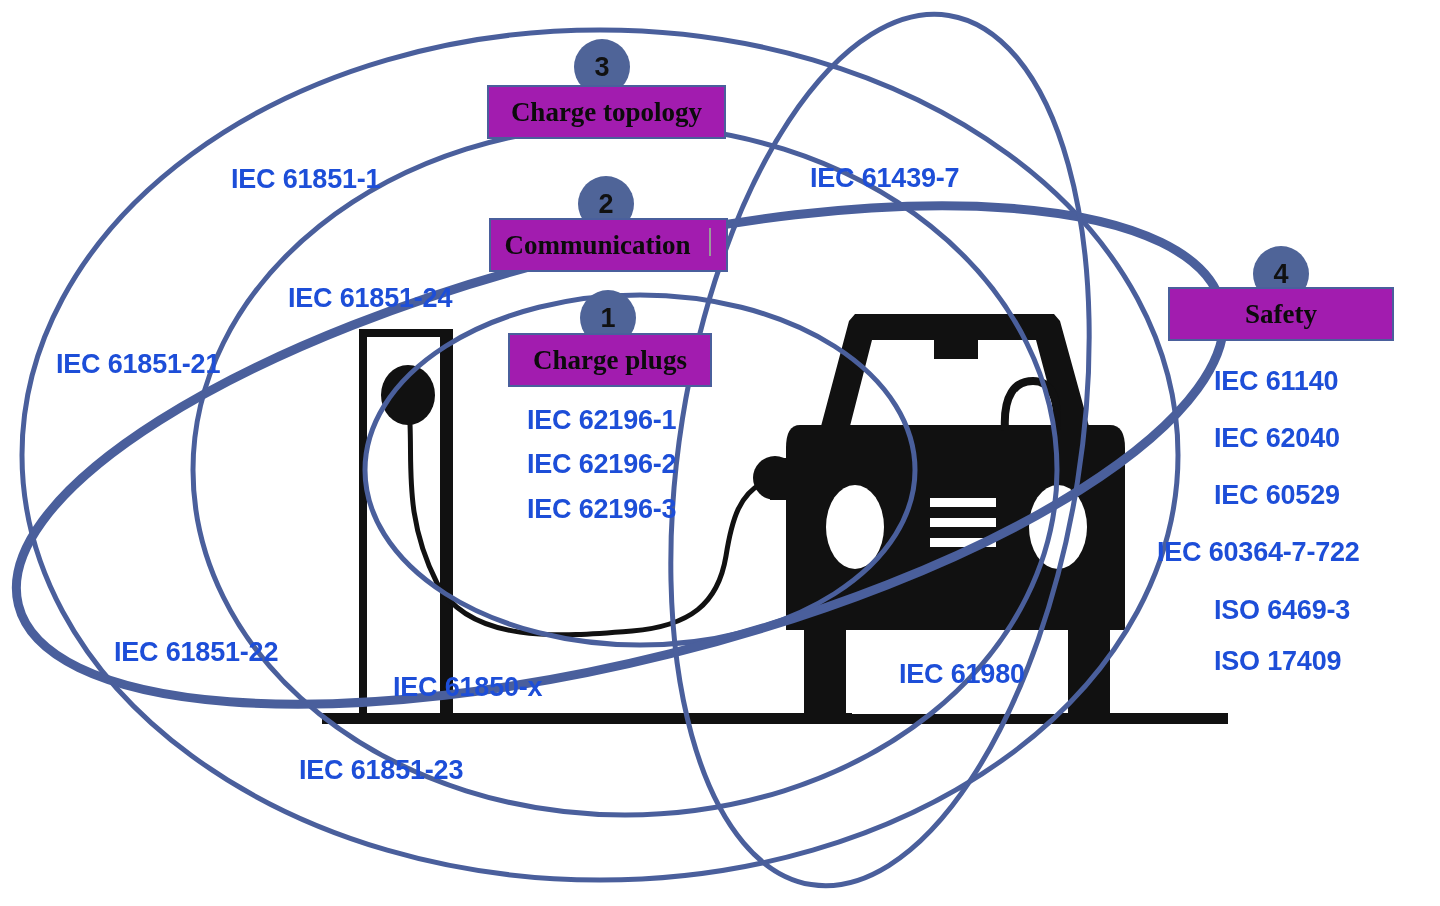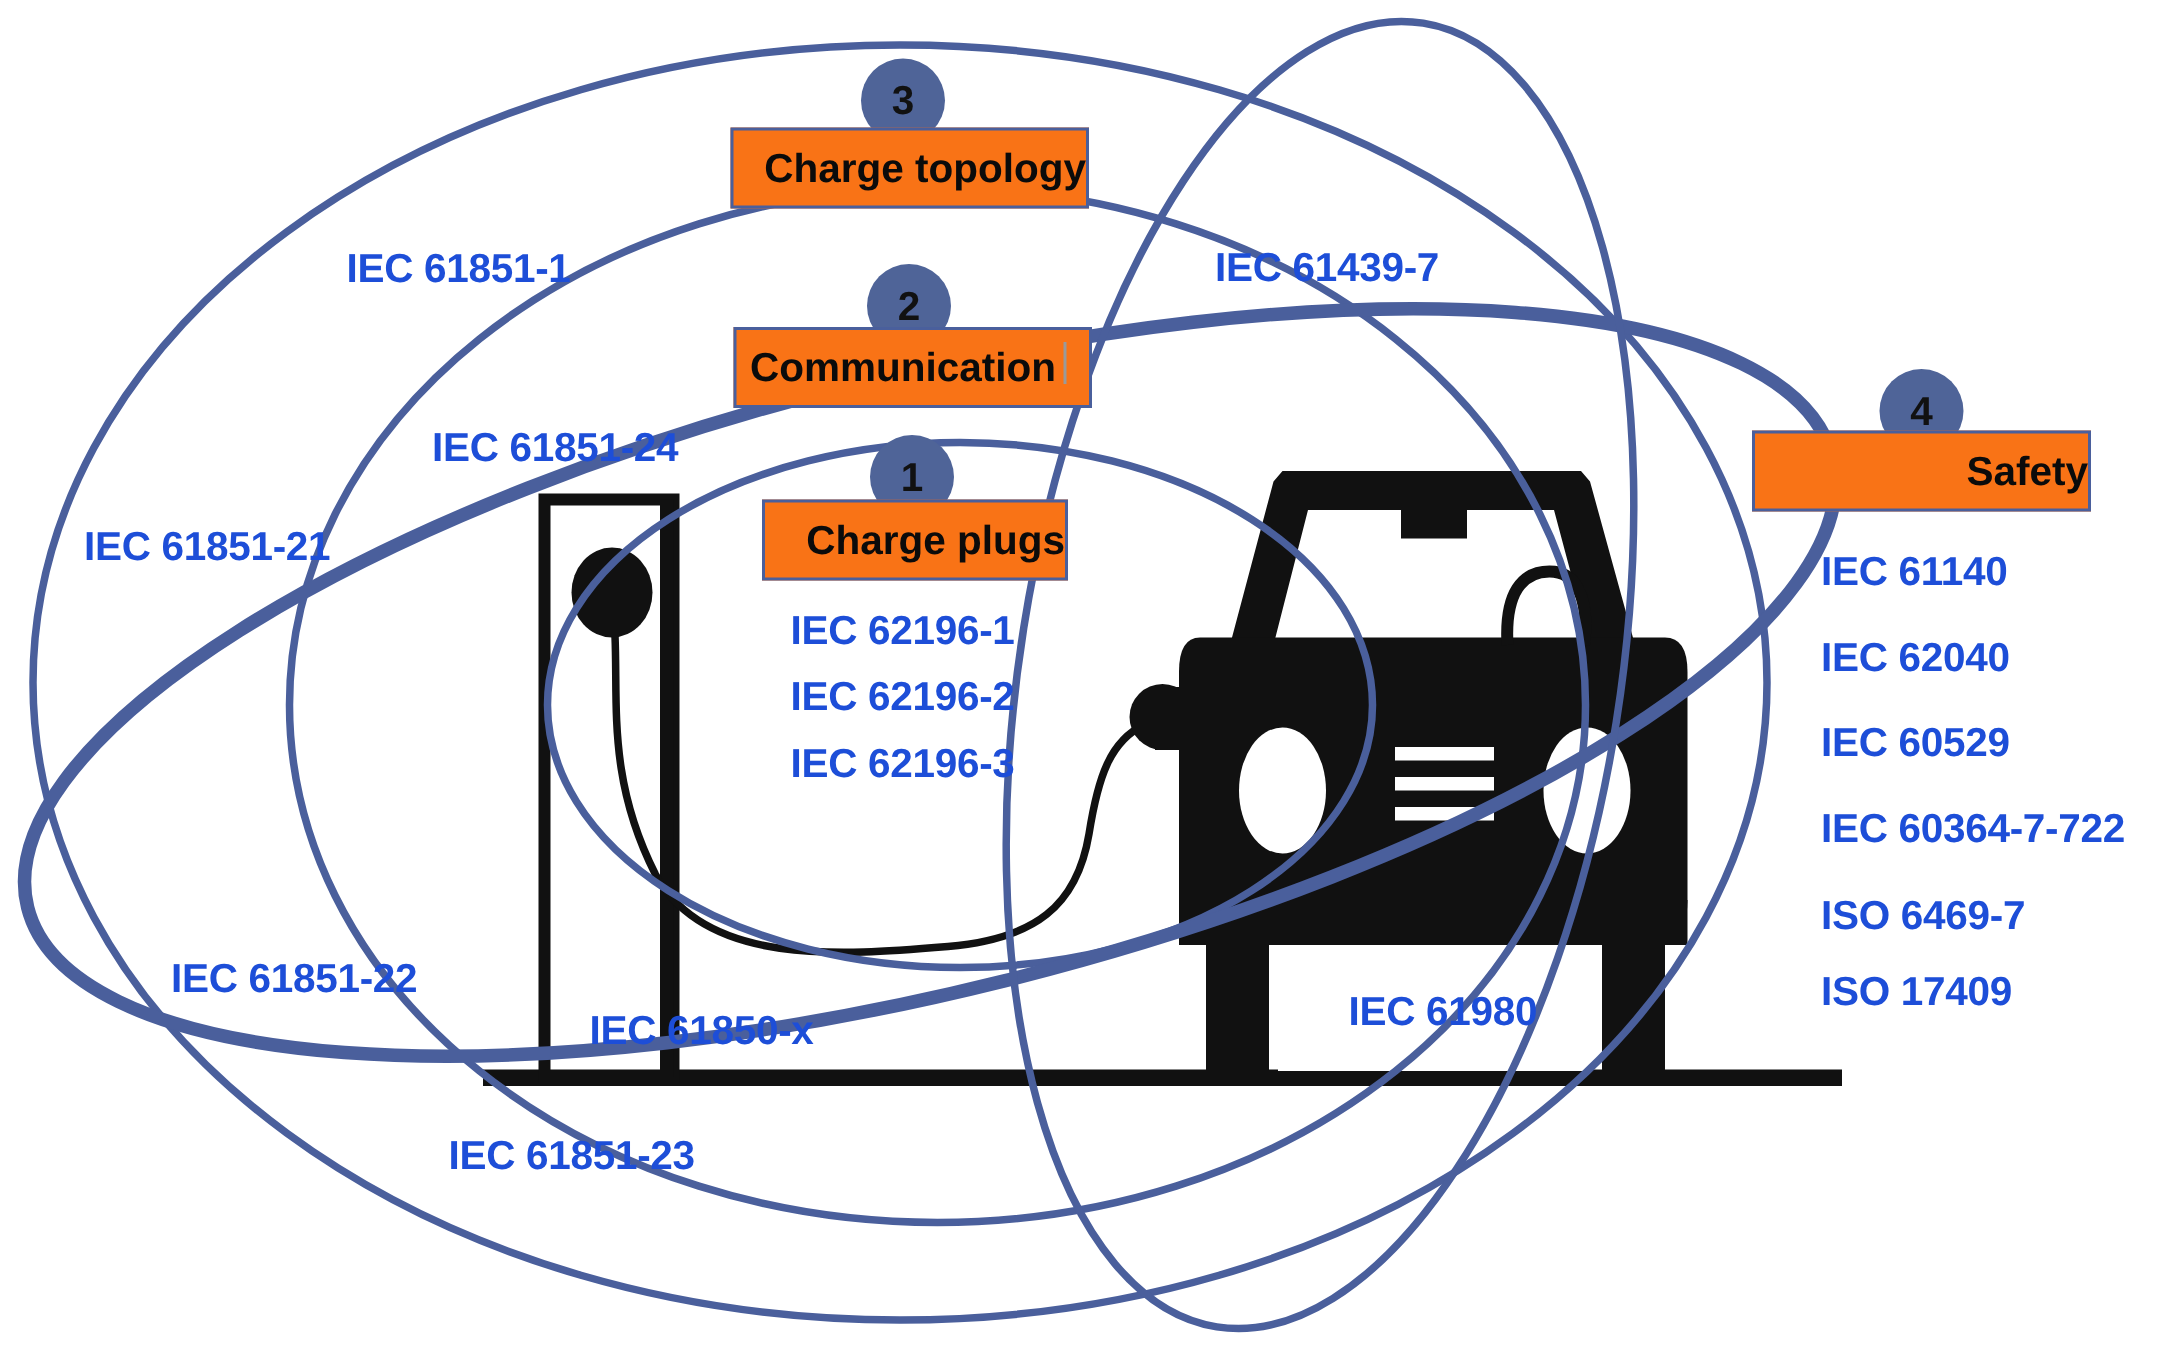--- a/index.html
+++ b/index.html
@@ -4,22 +4,22 @@
 <style>
   html,body{margin:0;padding:0;background:#ffffff;}
   body{width:1440px;height:906px;overflow:hidden;
        font-family:"Liberation Sans","DejaVu Sans",sans-serif;}
   #stage{position:relative;width:1440px;height:906px;background:#fff;}
   #vec{position:absolute;left:0;top:0;width:1440px;height:906px;}
 
   .lbl{position:absolute;font-weight:bold;color:#1d4ed8;white-space:nowrap;
        font-size:27px;letter-spacing:-0.2px;}
 
-  .titlebox{position:absolute;border:2px solid #4a5f9c;background:#f97316;
-            display:flex;align-items:center;justify-content:flex-end;}
+  .titlebox{position:absolute;border:2px solid #4a5f9c;background:#a21caf;
+            display:flex;align-items:center;justify-content:center;font-family:Liberation Serif, serif;}
   .titlebox span{font-weight:bold;color:#0b0b0b;font-size:27px;white-space:nowrap;}
 
   .numcircle{position:absolute;border-radius:50%;background:#4f6498;
              display:flex;align-items:center;justify-content:center;}
   .numcircle span{font-weight:bold;color:#111;font-size:27px;line-height:1;}
 
   .caret{position:absolute;width:2px;background:#9a9a9a;}
 </style>
 </head>
 <body>
@@ -128,17 +128,17 @@
   <div class="lbl" style="left:393px;top:672px;">IEC 61850-x</div>
 
 
   <div class="lbl" style="left:899px;top:659px;">IEC 61980</div>
 
   <div class="lbl" style="left:299px;top:755px;">IEC 61851-23</div>
 
   <div class="lbl" style="left:1214px;top:366px;">IEC 61140</div>
   <div class="lbl" style="left:1214px;top:423px;">IEC 62040</div>
   <div class="lbl" style="left:1214px;top:480px;text-align:center;">IEC 60529</div>
-  <div class="lbl" style="left:1214px;top:537px;">IEC 60364-7-722</div>
-  <div class="lbl" style="left:1214px;top:595px;">ISO 6469-7</div>
+  <div class="lbl" style="left:1157px;top:537px;">IEC 60364-7-722</div>
+  <div class="lbl" style="left:1214px;top:595px;">ISO 6469-3</div>
   <div class="lbl" style="left:1214px;top:646px;">ISO 17409</div>
 
 </div>
 
 </body></html>

